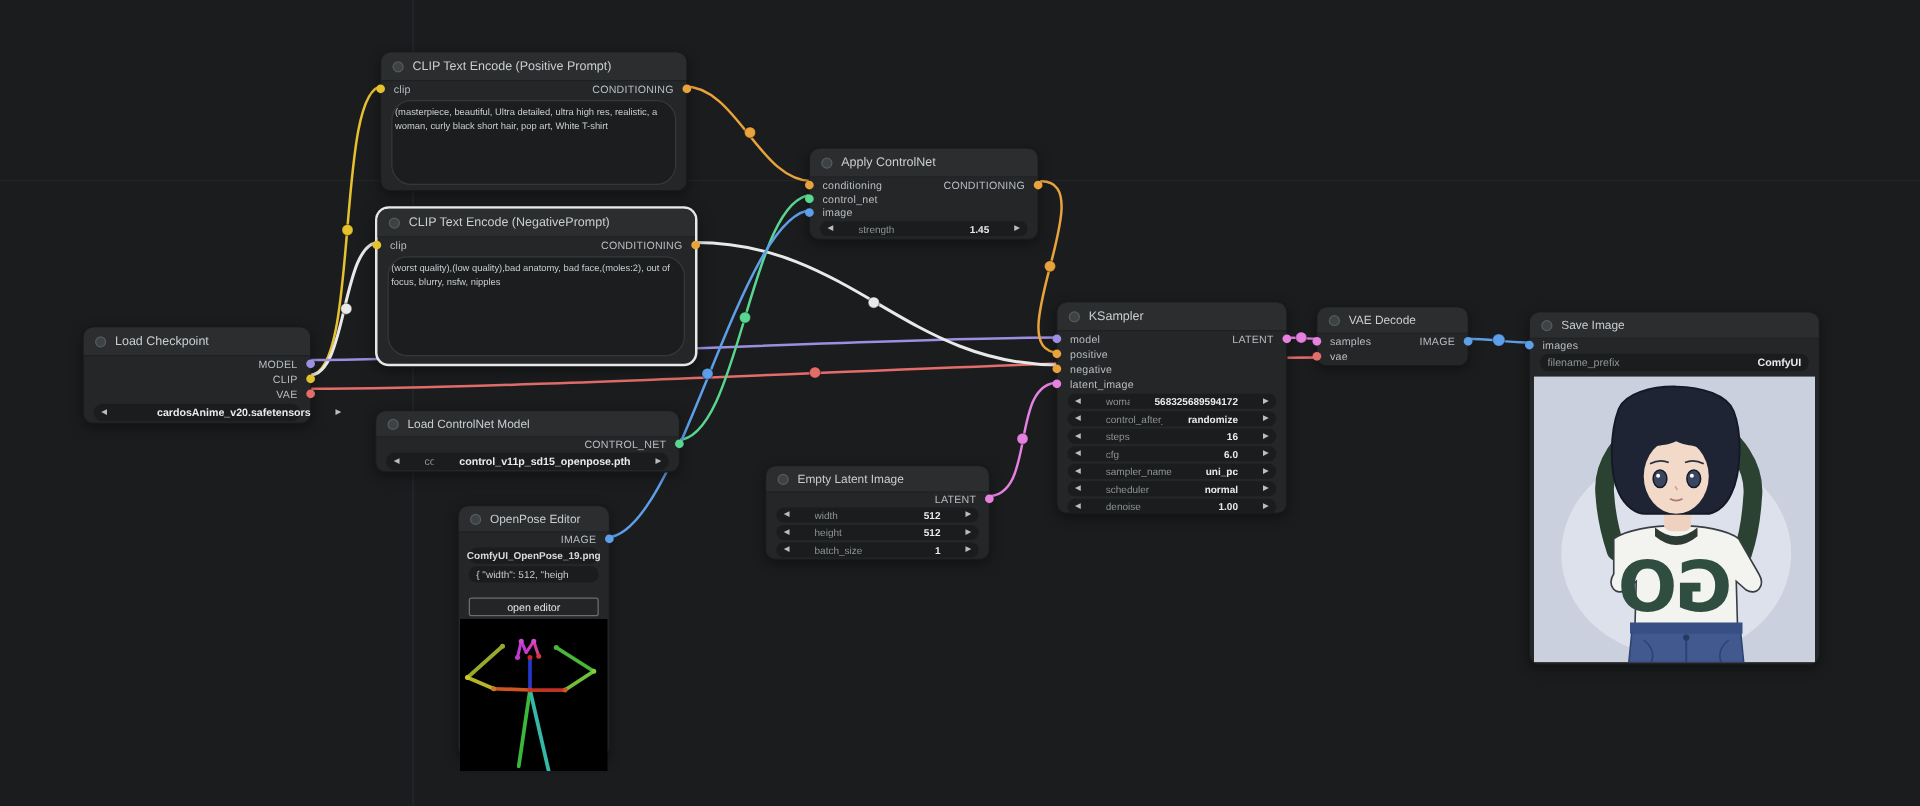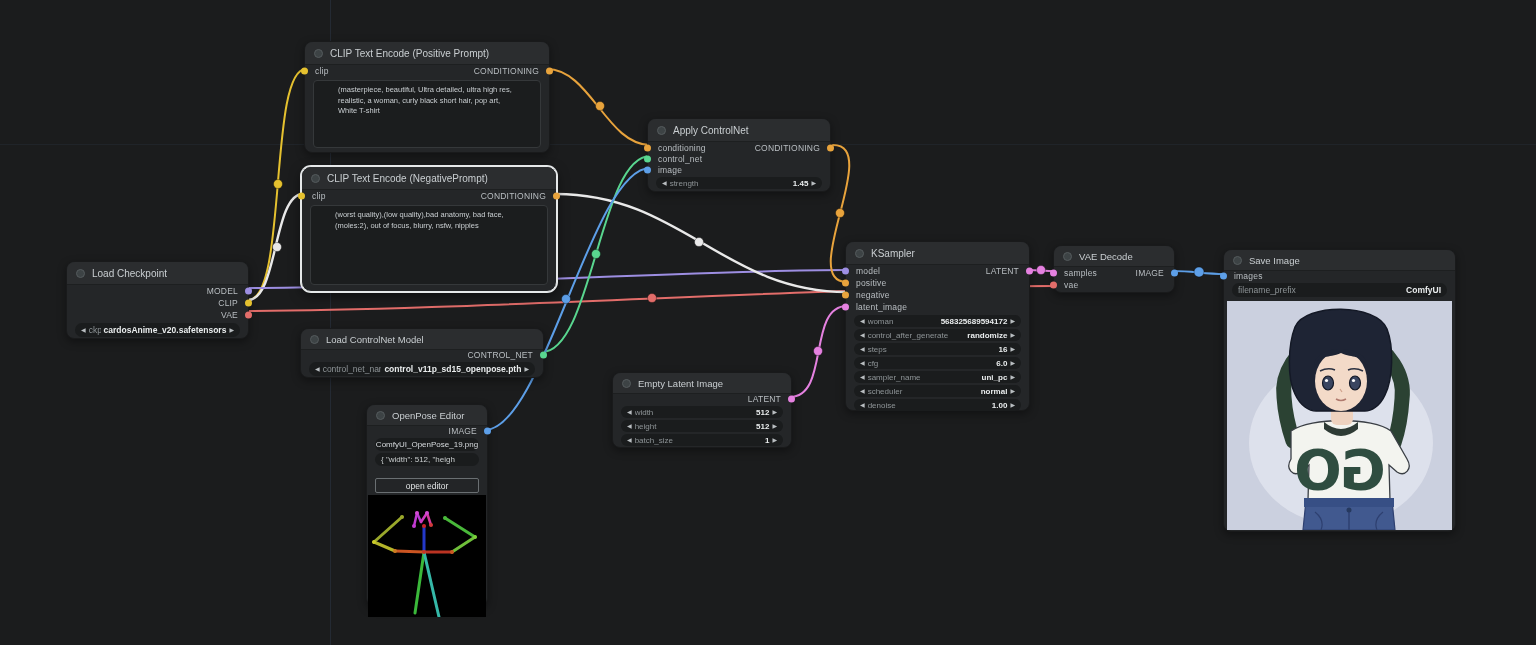--- a/index.html
+++ b/index.html
@@ -20,31 +20,31 @@
   .prow{position:relative;height:12px;display:flex;align-items:center;justify-content:space-between;
     padding:0 10px;font-size:8.5px;color:#b9bec2;letter-spacing:.2px}
   .prow.sm{height:10px}
   .prow.r{justify-content:flex-end}
   .plab{white-space:nowrap}
   .pdot{position:absolute;width:7px;height:7px;border-radius:50%;top:50%;transform:translateY(-50%)}
   .pdot.in{left:-4px}.pdot.out{right:-4px}
   .c-model{background:#9d8ee2}.c-clip{background:#e5c12f}.c-vae{background:#e36d6a}
   .c-cond{background:#e8a33c}.c-cnet{background:#59d68f}.c-img{background:#5d9fe8}.c-lat{background:#e581e0}
   .widget{height:12px;margin:2px 8px 0;background:#1a1c1d;border-radius:7px;display:flex;
-    align-items:center;padding:0 6px;font-size:8px;gap:3px;box-sizing:border-box}
+    align-items:center;padding:0 6px;font-size:8px;gap:20px;box-sizing:border-box}
   .widget.tall{height:14px;border-radius:8px;font-size:8.5px}
   .arr{color:#b9bec1;font-size:6px;flex:none;line-height:1}
   .wlabel{color:#8e9497;flex:1;text-align:left;white-space:nowrap;overflow:hidden}
   .wvalue{color:#e9eced;font-weight:bold;text-align:right;white-space:nowrap}
   .widget.center{justify-content:center}
-  .widget.center .wvalue{flex:none;text-align:center;font-weight:normal;color:#d6dadd}
+  .widget.center .wvalue{flex:none;text-align:center;font-weight:bold;color:#d6dadd}
   .widget.jsonw{white-space:pre;color:#c8cccd;overflow:hidden}
   .widget.jsonw .wvalue{font-weight:normal;color:#c8cccd;text-align:left;flex:1}
-  .ptext{margin:3px 8px 0;background:#1b1d1e;border:1px solid #35383a;border-radius:4px;
-    padding:4px 24px;font-size:7.5px;line-height:1.4;color:#c9ced1;overflow:hidden;box-sizing:border-box}
+  .ptext{margin:3px 8px 0;background:#1b1d1e;border:1px solid #35383a;border-radius:16px;
+    padding:4px 2px;font-size:7.5px;line-height:1.4;color:#c9ced1;overflow:hidden;box-sizing:border-box}
   .nbutton{height:13px;margin:12px 8px 0;background:#232527;border:1px solid #6a6f72;border-radius:2px;
     display:flex;align-items:center;justify-content:center;font-size:8.5px;color:#e2e5e6}
   .nimg{margin:2px 1px 0;overflow:hidden;font-size:0;line-height:0}
 </style>
 </head>
 <body>
 
 <div class="canvas">
 
   <div class="gridv" style="left:330px"></div>

